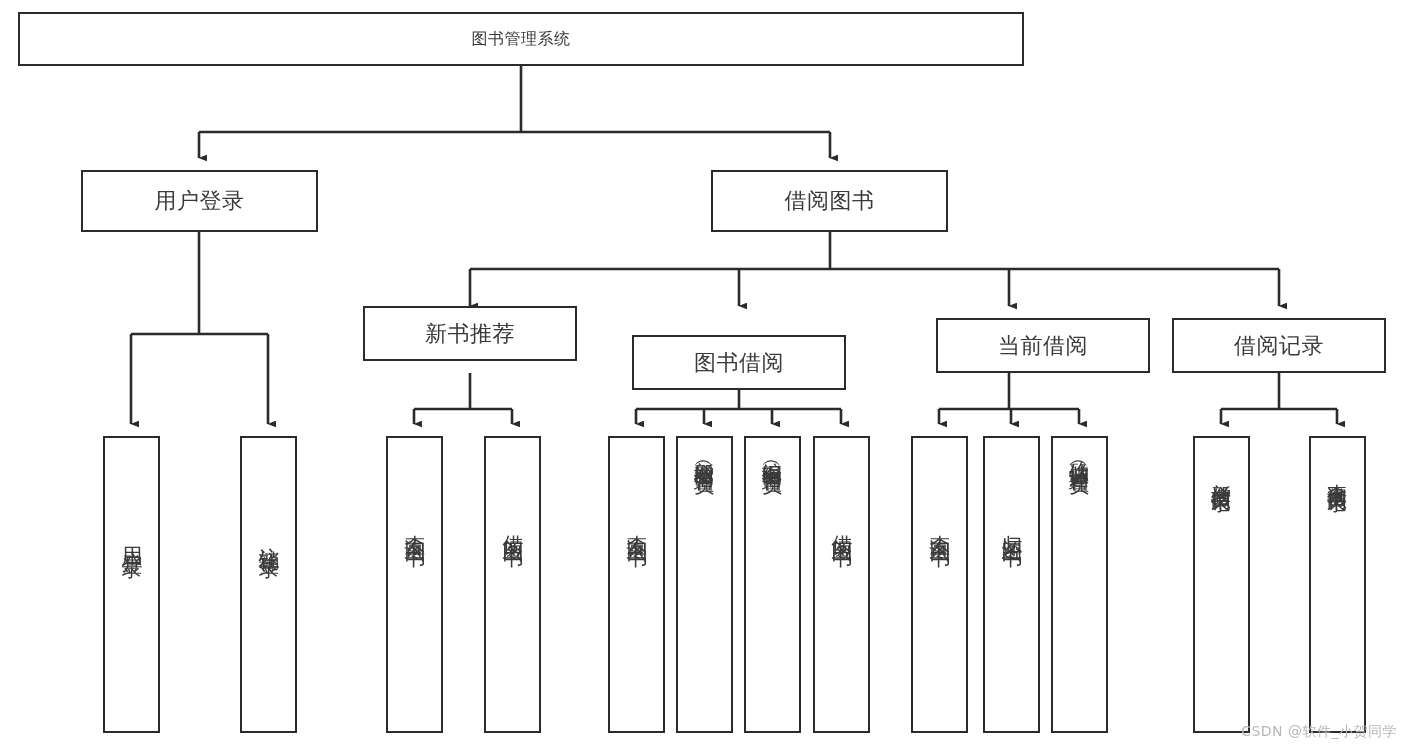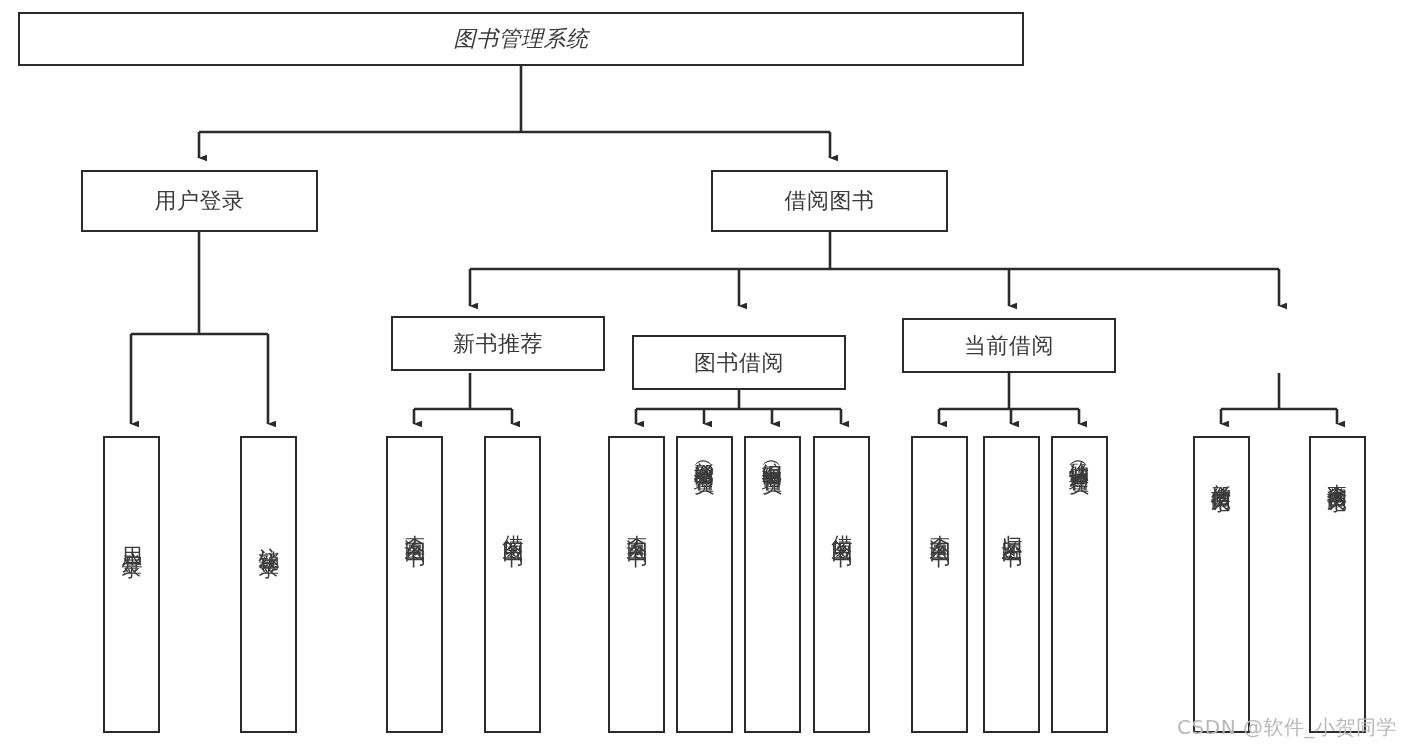--- a/index.html
+++ b/index.html
@@ -40,43 +40,42 @@
   .node .label {
     color: #3a3a3a;
     line-height: 1.18;
     letter-spacing: 0.5px;
     white-space: nowrap;
   }
   .node.horiz .label {
     font-size: 22px;
   }
   .node.root .label {
-    font-size: 22px;
-    font-style: italic;
+    font-size: 16px;
   }
   .node.vert {
     align-items: flex-start;
     padding-top: 14px;
   }
   .node.vert .label {
     writing-mode: vertical-rl;
     text-orientation: upright;
     font-size: 21px;
     letter-spacing: 4px;
     line-height: 1;
   }
   .node.vert.tall .label {
     font-size: 20px;
     letter-spacing: 2px;
   }
   #watermark {
     position: absolute;
     right: 8px;
     bottom: 6px;
-    font-size: 20px;
+    font-size: 14px;
     color: #b8b8b8;
     letter-spacing: 0.5px;
     z-index: 5;
     white-space: nowrap;
   }
 </style>
 </head>
 <body>
 
 <div id="diagram-canvas">
@@ -148,28 +147,31 @@
     <span class="label">图书管理系统</span>
   </div>
 
   <div class="node horiz" style="left:81px; top:170px; width:237px; height:62px;">
     <span class="label">用户登录</span>
   </div>
   <div class="node horiz" style="left:711px; top:170px; width:237px; height:62px;">
     <span class="label">借阅图书</span>
   </div>
 
-  <div class="node horiz" style="left:363px; top:316px; width:214px; height:55px;margin-left:28px;">
+  <div class="node horiz" style="left:363px; top:306px; width:214px; height:55px;">
     <span class="label">新书推荐</span>
   </div>
   <div class="node horiz" style="left:632px; top:335px; width:214px; height:55px;">
     <span class="label">图书借阅</span>
   </div>
-  <div class="node horiz" style="left:902px; top:318px; width:214px; height:55px;">
+  <div class="node horiz" style="left:936px; top:318px; width:214px; height:55px;">
     <span class="label">当前借阅</span>
+  </div>
+  <div class="node horiz" style="left:1172px; top:318px; width:214px; height:55px;">
+    <span class="label">借阅记录</span>
   </div>
 
   <div class="node vert" style="left:103px; top:436px; width:57px; height:297px; padding-top:92px;">
     <span class="label">用户登录</span>
   </div>
   <div class="node vert" style="left:240px; top:436px; width:57px; height:297px; padding-top:92px;">
     <span class="label">注销登录</span>
   </div>
 
   <div class="node vert" style="left:386px; top:436px; width:57px; height:297px; padding-top:80px;">

